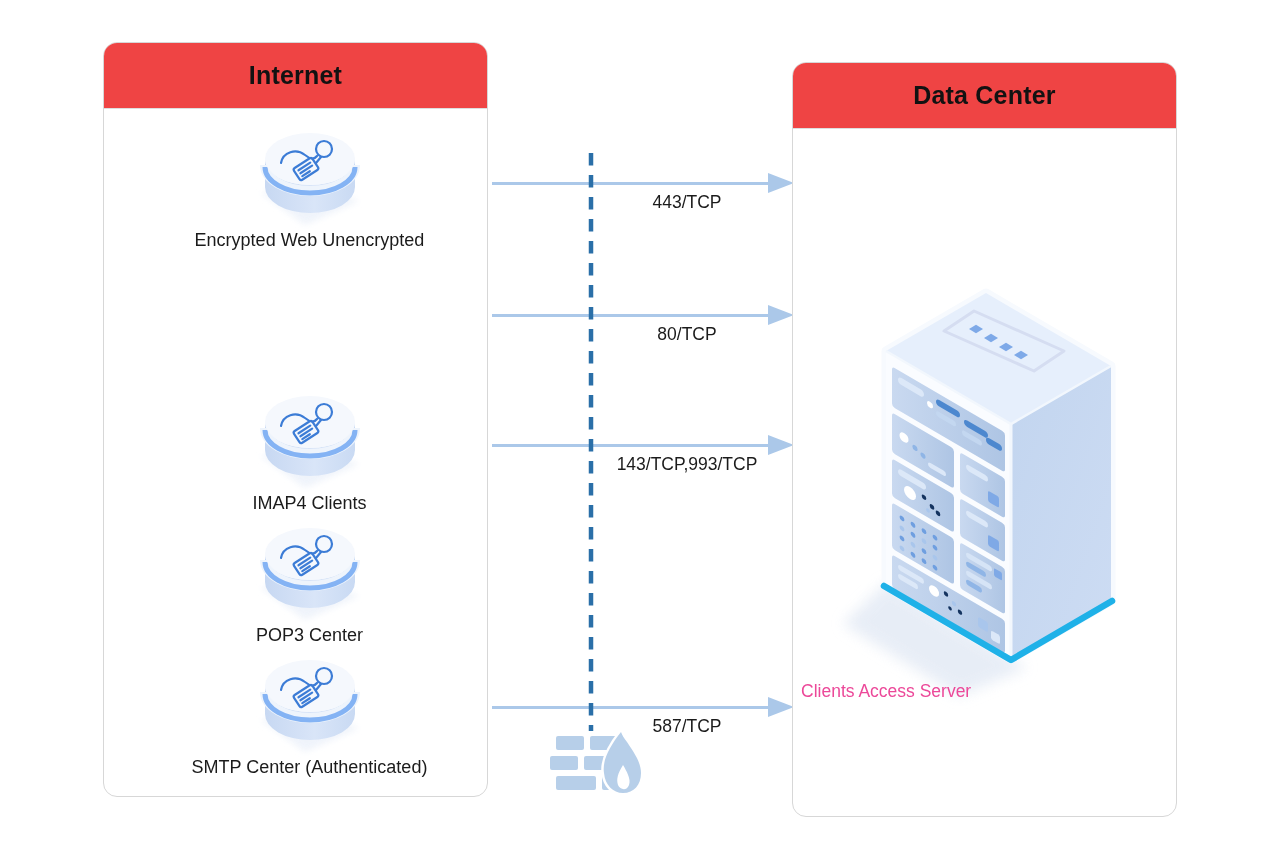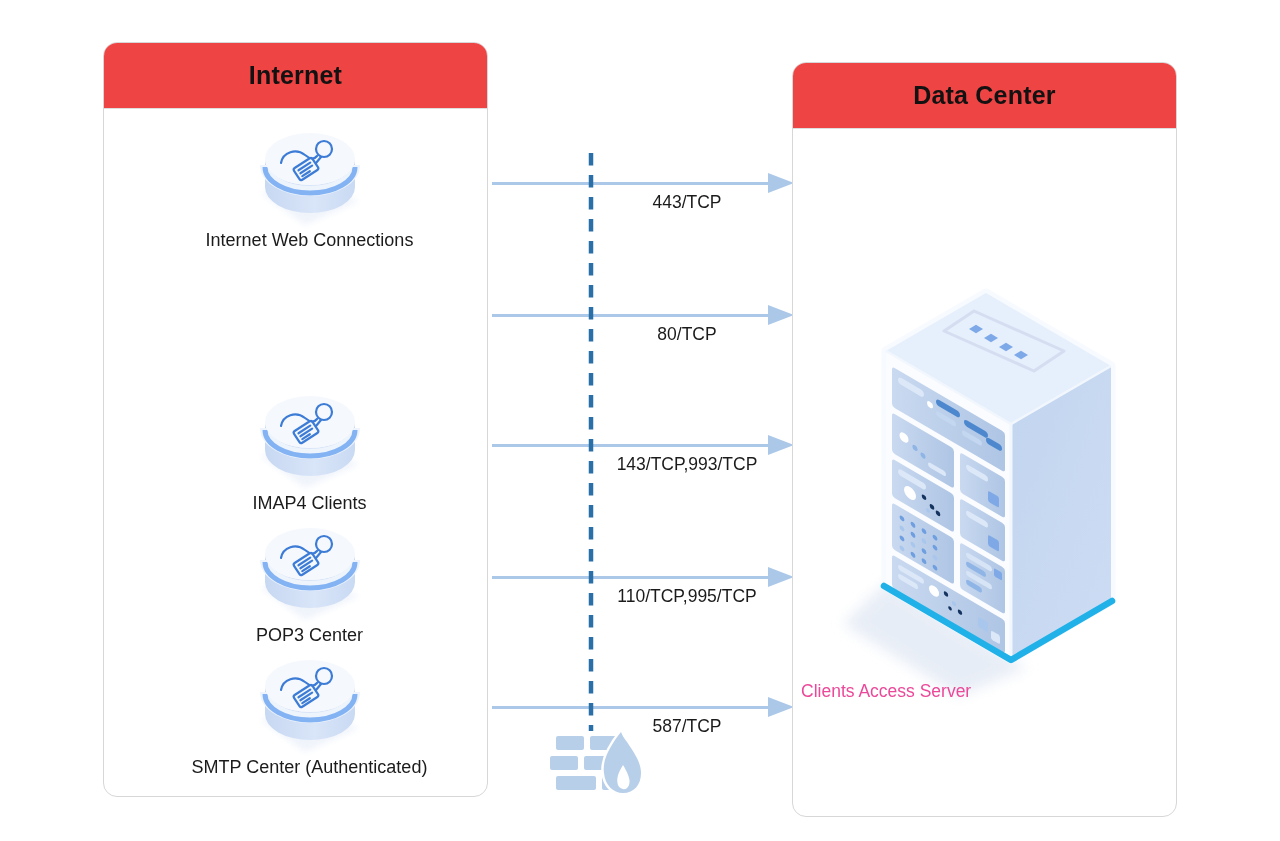--- a/index.html
+++ b/index.html
@@ -87,21 +87,21 @@
 
   <section class="panel left">
     <header class="panel-header">
       <span class="panel-title">Internet</span>
     </header>
 
     <div class="client" style="top:88px">
       <svg class="client-icon" width="110" height="96" viewBox="0 0 110 96">
           <use href="#cylClient"></use>
         </svg>
-      <div class="client-label">Internet Web Connections</div>
+      <div class="client-label">Encrypted Web Unencrypted</div>
     </div>
     <div class="client" style="top:351px">
       <svg class="client-icon" width="110" height="96" viewBox="0 0 110 96">
           <use href="#cylClient"></use>
         </svg>
       <div class="client-label">IMAP4 Clients</div>
     </div>
     <div class="client" style="top:483px">
       <svg class="client-icon" width="110" height="96" viewBox="0 0 110 96">
           <use href="#cylClient"></use>
@@ -123,25 +123,20 @@
   </div>
   <div class="conn" style="top:305px">
     <div class="shaft"></div>
     <div class="head"></div>
     <div class="port">80/TCP</div>
   </div>
   <div class="conn" style="top:435px">
     <div class="shaft"></div>
     <div class="head"></div>
     <div class="port">143/TCP,993/TCP</div>
-  </div>
-  <div class="conn" style="top:567px">
-    <div class="shaft"></div>
-    <div class="head"></div>
-    <div class="port">110/TCP,995/TCP</div>
   </div>
   <div class="conn" style="top:697px">
     <div class="shaft"></div>
     <div class="head"></div>
     <div class="port">587/TCP</div>
   </div>
 
   <svg class="boundary" width="8" height="584">
     <line x1="4" y1="2" x2="4" y2="580" stroke="#2a6fa8" stroke-width="4.5" stroke-dasharray="12.5 9.5"></line>
   </svg>

